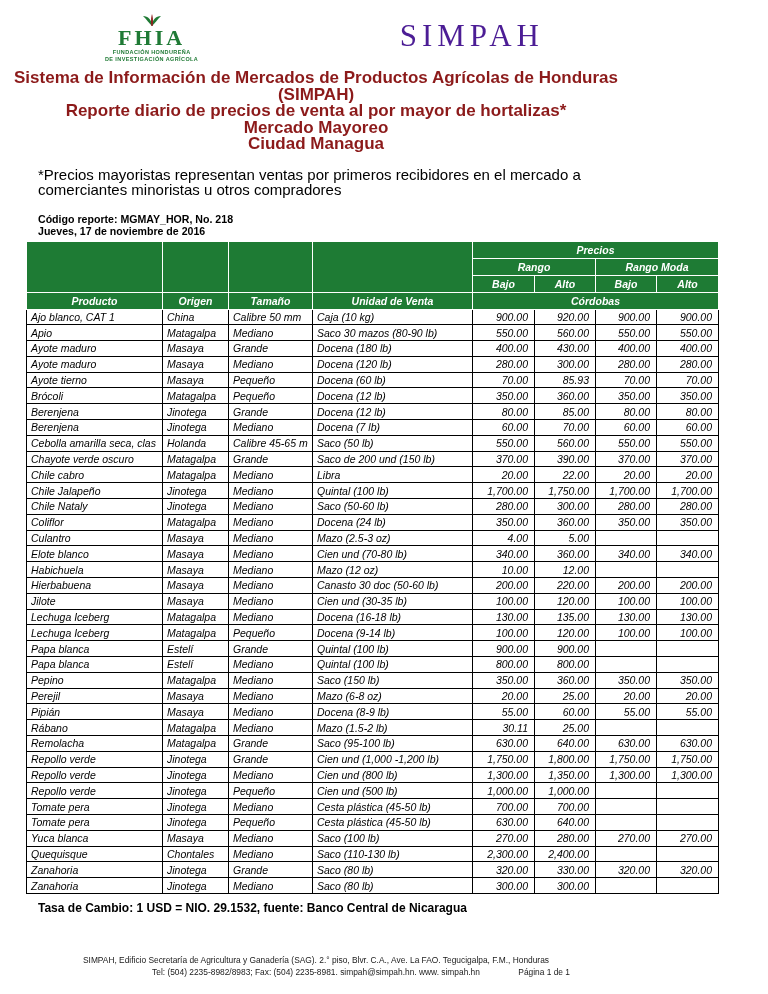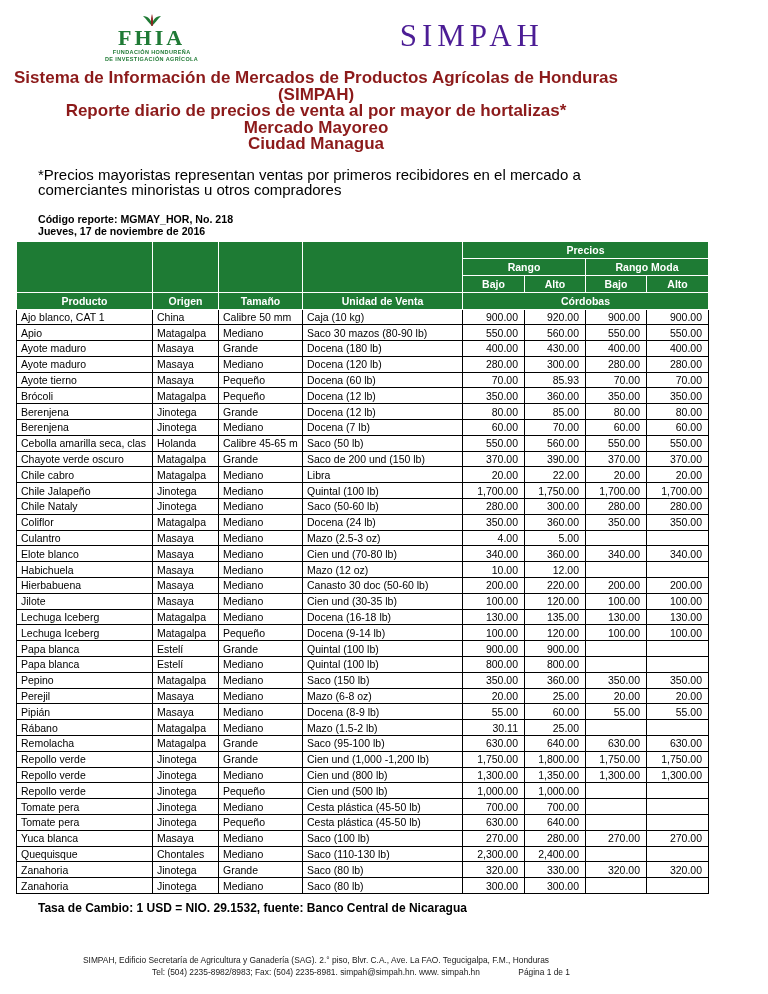--- a/index.html
+++ b/index.html
@@ -27,22 +27,22 @@
   .title-line { font-weight:bold; font-size:17px; line-height:16.5px; color:#8c1a1a; }
 
   
   .note { margin:14px 38px 0 38px; font-size:15px; line-height:15px; color:#000; }
 
   
   .meta-row { display:flex; justify-content:space-between; margin:16px 38px 4px 38px;
     font-weight:bold; font-size:10.6px;flex-direction:column; }
 
   
-  table.price-table { border-collapse:collapse; margin:0 16px; width:692px;
-    table-layout:fixed; font-size:10.5px; border:1px solid #000; }
+  table.price-table { border-collapse:collapse; margin:0 26px; width:692px;
+    table-layout:fixed; font-size:10.5px; border:1px solid #000;font-style:italic; }
   table.price-table thead th {
     background:#1e7b34; color:#fff; font-weight:bold; border:1px solid #ffffff;
     padding:1px 3px; height:17px; text-align:center; overflow:hidden; white-space:nowrap;
   }
   table.price-table tbody td {
     border:1px solid #000; padding:0 4px; height:15.8px; line-height:14px;
     overflow:hidden; white-space:nowrap; background:#fff;
   }
   table.price-table tbody td.txt { text-align:left; }
   table.price-table tbody td.num { text-align:right; padding-right:6px; }

